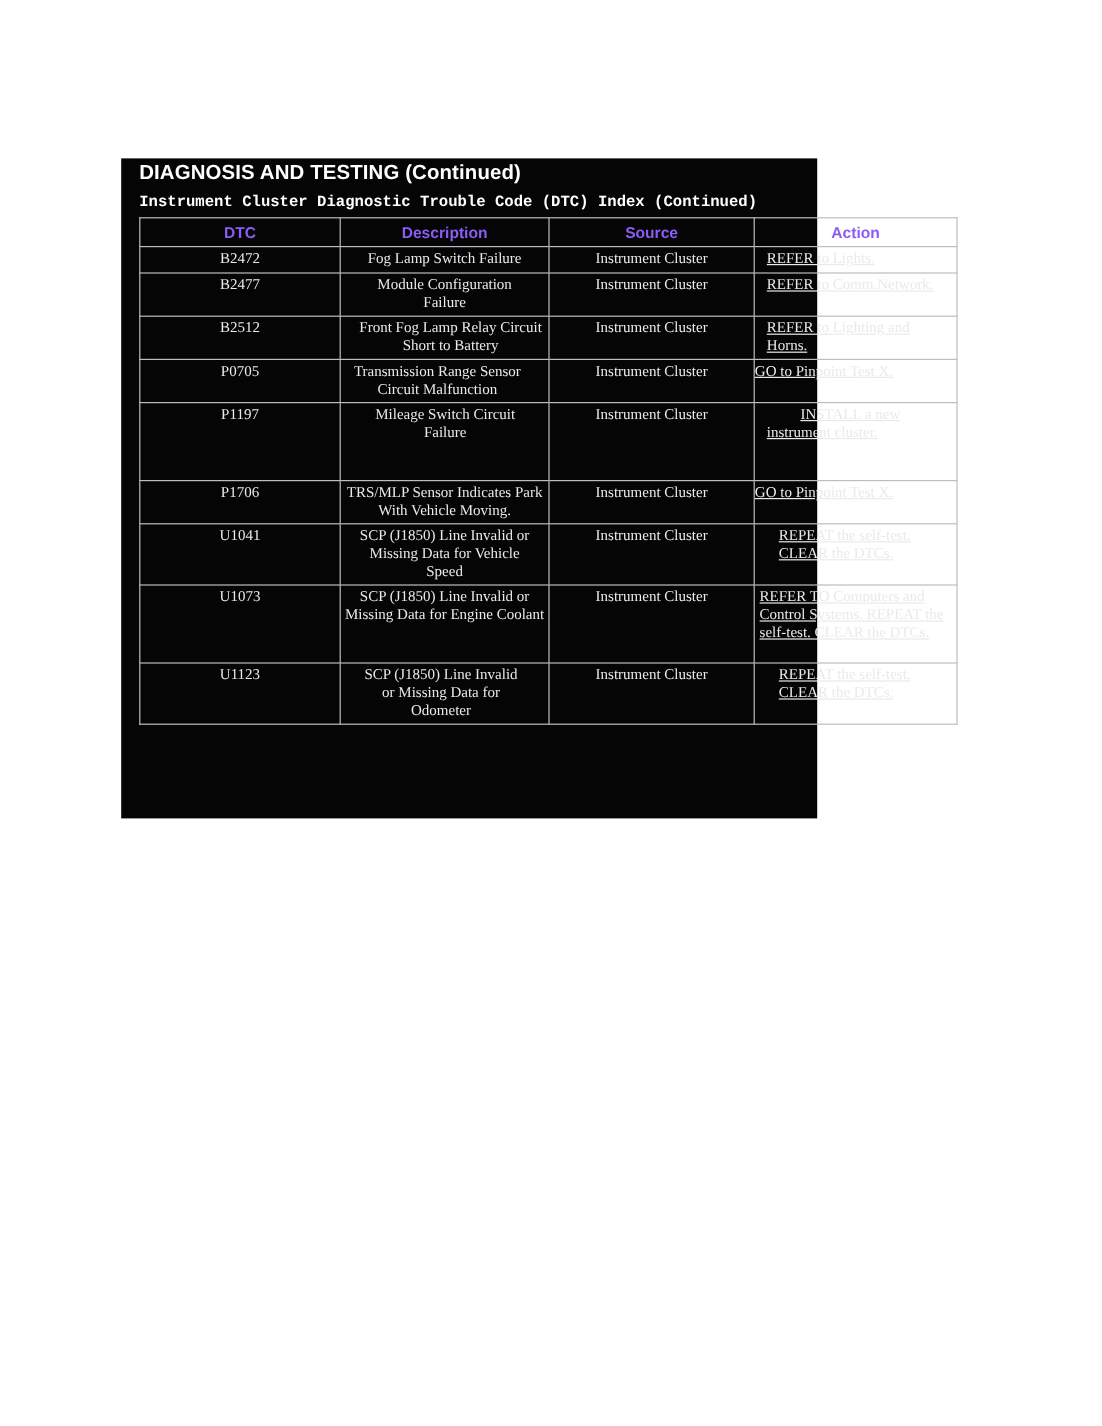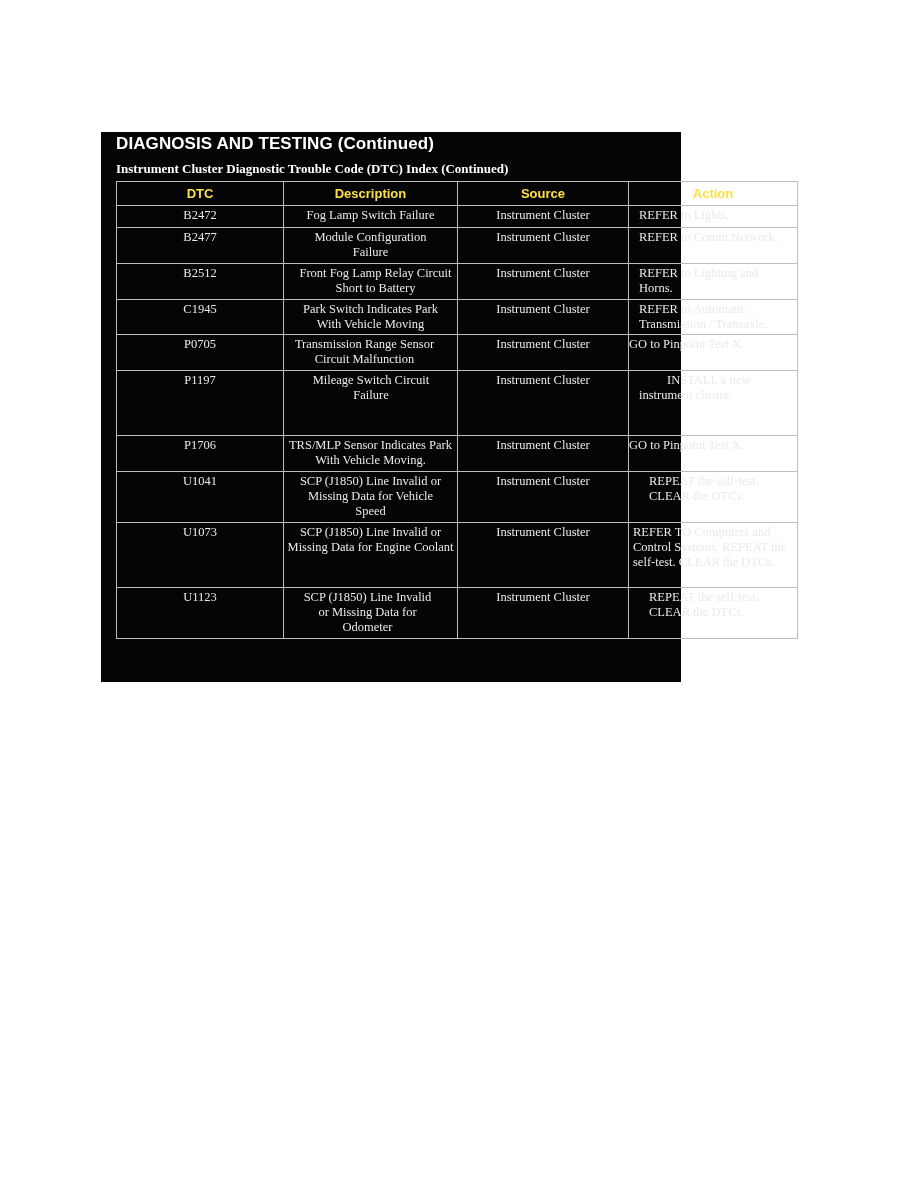--- a/index.html
+++ b/index.html
@@ -10,42 +10,42 @@
     position:absolute; left:101px; top:132px; width:580px; height:550px;
     background:#050505; color:#f2f2f2;
   }
   .h1 {
     position:absolute; left:15px; top:2px;
     font-family:"Liberation Sans", sans-serif; font-weight:bold; font-size:17px;
     color:#ffffff; letter-spacing:0.1px;
   }
   .h2 {
     position:absolute; left:15px; top:29px;
-    font-family:Liberation Serif, serif; font-weight:bold; font-size:13px;
+    font-family:Liberation Mono, monospace; font-weight:bold; font-size:13px;
     color:#ffffff;
   }
   table.dtc {
     position:absolute; left:15px; top:49px;
     border-collapse:collapse; table-layout:fixed; width:681px;
   }
   table.dtc th, table.dtc td {
     border:1px solid #bdbdbd; padding:0; vertical-align:top;
   }
   table.dtc th {
     font-family:"Liberation Sans", sans-serif; font-weight:bold; font-size:13px;
-    color:#fde047; text-align:center; height:23px; vertical-align:middle;
+    color:#8b5cf6; text-align:center; height:23px; vertical-align:middle;
   }
   table.dtc td {
     font-family:"Liberation Serif", serif; font-size:12.5px; line-height:15px;
     color:#eaeaea; padding-top:2px;
   }
   td.c-dtc { text-align:center; }
   td.c-desc { text-align:center; }
   td.c-src { text-align:center; }
-  td.c-act { text-align:left; padding-left:10px !important; }
+  td.c-act { text-align:left; padding-left:10px !important;text-decoration:underline; }
   td.c-act.center { padding-left:0 !important; }
 </style>
 </head>
 <body>
 
 <div class="panel">
   <div class="h1">DIAGNOSIS AND TESTING (Continued)</div>
   <div class="h2">Instrument Cluster Diagnostic Trouble Code (DTC) Index (Continued)</div>
 
   <table class="dtc">
@@ -75,26 +75,20 @@
         <td class="c-desc" style="padding-left:30px;padding-right:30px">Module Configuration Failure</td>
         <td class="c-src">Instrument Cluster</td>
         <td class="c-act">REFER to Comm.Network.</td>
       </tr>
       <tr style="height:36px">
         <td class="c-dtc">B2512</td>
         <td class="c-desc" style="padding-left:10px;">Front Fog Lamp Relay Circuit Short to Battery</td>
         <td class="c-src">Instrument Cluster</td>
         <td class="c-act" style="padding-right:20px">REFER to Lighting and Horns.</td>
       </tr>
-      <tr style="height:35px">
-        <td class="c-dtc">C1945</td>
-        <td class="c-desc" style="padding-left:10px;padding-right:10px">Park Switch Indicates Park With Vehicle Moving</td>
-        <td class="c-src">Instrument Cluster</td>
-        <td class="c-act" style="padding-left:10px">REFER to Automatic Transmission / Transaxle.</td>
-      </tr>
       <tr style="height:36px">
         <td class="c-dtc">P0705</td>
         <td class="c-desc" style="padding-left:4px;padding-right:16px">Transmission Range Sensor Circuit Malfunction</td>
         <td class="c-src">Instrument Cluster</td>
         <td class="c-act center">GO to Pinpoint Test X.</td>
       </tr>
       <tr style="height:65px">
         <td class="c-dtc">P1197</td>
         <td class="c-desc" style="padding-left:20px;padding-right:19px">Mileage Switch Circuit Failure</td>
         <td class="c-src">Instrument Cluster</td>

